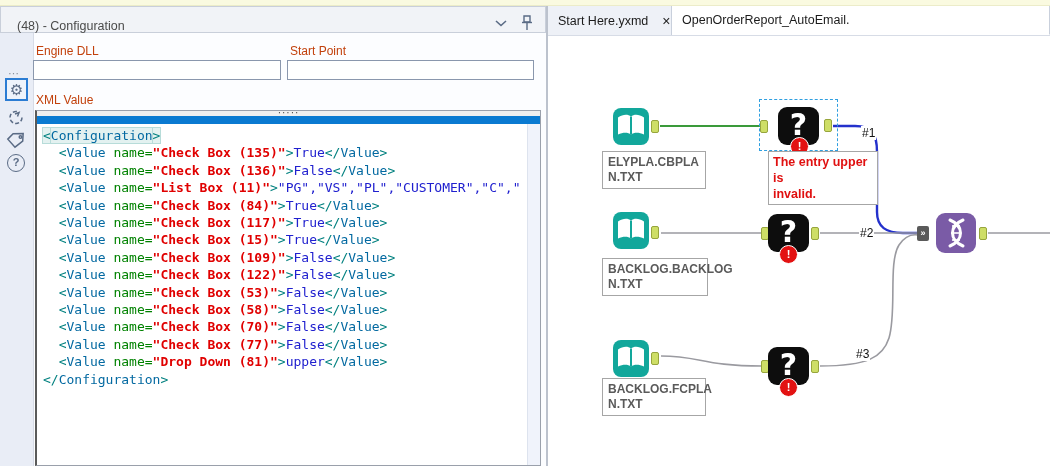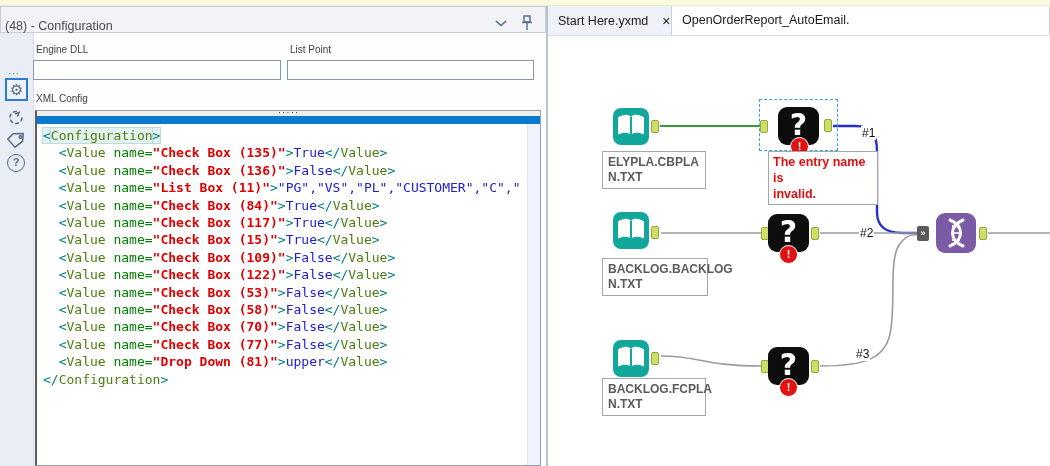--- a/index.html
+++ b/index.html
@@ -3,41 +3,41 @@
 <meta charset="utf-8">
 <style>
   html,body{margin:0;padding:0}
   body{width:1050px;height:466px;position:relative;overflow:hidden;background:#fff;
        font-family:"Liberation Sans",sans-serif;-webkit-font-smoothing:antialiased}
   .abs{position:absolute}
   
   .topstrip{left:0;top:0;width:1050px;height:6px;background:#fafae0;border-bottom:1px solid #ececc9;box-sizing:border-box}
   
   .titlebar{left:0;top:6px;width:546px;height:27px;background:#f1f3f7;border:1px solid #c9cfda;box-sizing:border-box}
-  .paneltitle{left:4px;top:12px;font-size:12.5px;color:#4a4a4a}
+  .paneltitle{left:16px;top:12px;font-size:12.5px;color:#4a4a4a}
   .sidebar{left:0;top:33px;width:34px;height:433px;background:#e9edf6;border-right:1px solid #d6dbe6;box-sizing:border-box}
   .panelbody{left:34px;top:33px;width:512px;height:433px;background:#fcfdff}
   .sideicon{color:#5a6b85}
   .dots{left:8px;top:34px;font-size:11px;color:#8a8f9a;letter-spacing:1px}
   .gearbox{left:5px;top:45px;width:23px;height:23px;border:2px solid #2b7cd3;box-sizing:border-box;
            text-align:center;line-height:19px;font-size:15px;background:#eef3fb}
   .helpcirc{left:7px;top:121px;width:18px;height:18px;border:1.6px solid #5a6b85;border-radius:50%;
             box-sizing:border-box;text-align:center;line-height:14px;font-size:11px;font-weight:bold;color:#5a6b85}
-  .fieldlabel{font-size:10px;color:#404040}
+  .fieldlabel{font-size:12px;color:#c2410c}
   .tinput{border:1px solid #8a97ad;background:#fff;height:20px;box-sizing:border-box;
           font:12px "Liberation Sans",sans-serif;padding:0 4px}
   
   .xmlbox{left:35px;top:110px;width:506px;height:356px;background:#fff;border:1px solid #9aa0ab;
           border-left:2px solid #5a5a5a;box-sizing:border-box;overflow:hidden}
   .grip{left:0;top:0;width:100%;height:5px;background:#efefef;text-align:center;line-height:4px;
         color:#444;font-size:10px;letter-spacing:1px}
   .bluebar{left:0;top:5px;width:100%;height:8px;background:#0a7ad1}
   .code{left:0;top:13px;right:14px;bottom:0;overflow:hidden;white-space:pre;
         font-family:"DejaVu Sans Mono",monospace;font-size:13px;line-height:17.4px;padding:3px 0 0 6px}
-  .cb{color:#00807f}.ct{color:#4d7c0f}.ca{color:#008200}.cv{color:#e00000;font-weight:bold}
+  .cb{color:#00807f}.ct{color:#0369a1}.ca{color:#008200}.cv{color:#e00000;font-weight:bold}
   .cx{color:#2020cf}.cw{color:#000}
   .hl{background:#e3f1f0;box-shadow:0 0 0 1px #b7dcd9}
   .vsb{right:0;top:13px;width:13px;bottom:0;background:#f0f3fb;border-left:1px solid #dde3ee;box-sizing:border-box}
   .pdiv{left:546px;top:6px;width:2px;height:460px;background:#bcc2cd}
   
   .tabs{left:548px;top:6px;width:502px;height:30px;display:flex;background:#4c1d95;border-bottom:1px solid #d7dce6;box-sizing:border-box}
   .tab{display:flex;align-items:center;font-size:12.5px;color:#1b1b1b;border-right:1px solid #c9d0dc;
        padding:0 10px;background:#eef1f7;white-space:nowrap;box-sizing:border-box;overflow:hidden}
   .tab.active{background:#fff;border-bottom:1px solid #fff}
   .tab .x{margin-left:14px;color:#222;font-size:14px;line-height:14px}
@@ -95,24 +95,24 @@
       <circle cx="14.5" cy="6" r="1.3"></circle>
     </g>
   </svg>
   <div class="abs helpcirc">?</div>
 </div>
 
 <div class="abs panelbody"></div>
 
 <span class="abs fieldlabel" style="left:36px;top:44px">Engine DLL</span>
 <input class="abs tinput" style="left: 33px; top: 60px; width: 248px;" value="">
-<span class="abs fieldlabel" style="left:290px;top:44px">List Point</span>
+<span class="abs fieldlabel" style="left:290px;top:44px">Start Point</span>
 <input class="abs tinput" style="left: 287px; top: 60px; width: 247px;" value="">
 
-<span class="abs fieldlabel" style="left:36px;top:93px">XML Config</span>
+<span class="abs fieldlabel" style="left:36px;top:93px">XML Value</span>
 
 <div class="abs xmlbox">
   <div class="abs grip">·····</div>
   <div class="abs bluebar"></div>
   <div class="abs code"><div><span class="cb hl">&lt;</span><span class="ct hl">Configuration</span><span class="cb hl">&gt;</span></div><div><span class="cw">  </span><span class="cb">&lt;</span><span class="ct">Value</span><span class="cw"> </span><span class="ca">name=</span><span class="cv">"Check Box (135)"</span><span class="cb">&gt;</span><span class="cx">True</span><span class="cb">&lt;/</span><span class="ct">Value</span><span class="cb">&gt;</span></div><div><span class="cw">  </span><span class="cb">&lt;</span><span class="ct">Value</span><span class="cw"> </span><span class="ca">name=</span><span class="cv">"Check Box (136)"</span><span class="cb">&gt;</span><span class="cx">False</span><span class="cb">&lt;/</span><span class="ct">Value</span><span class="cb">&gt;</span></div><div><span class="cw">  </span><span class="cb">&lt;</span><span class="ct">Value</span><span class="cw"> </span><span class="ca">name=</span><span class="cv">"List Box (11)"</span><span class="cb">&gt;</span><span class="cx">"PG","VS","PL","CUSTOMER","C","</span></div><div><span class="cw">  </span><span class="cb">&lt;</span><span class="ct">Value</span><span class="cw"> </span><span class="ca">name=</span><span class="cv">"Check Box (84)"</span><span class="cb">&gt;</span><span class="cx">True</span><span class="cb">&lt;/</span><span class="ct">Value</span><span class="cb">&gt;</span></div><div><span class="cw">  </span><span class="cb">&lt;</span><span class="ct">Value</span><span class="cw"> </span><span class="ca">name=</span><span class="cv">"Check Box (117)"</span><span class="cb">&gt;</span><span class="cx">True</span><span class="cb">&lt;/</span><span class="ct">Value</span><span class="cb">&gt;</span></div><div><span class="cw">  </span><span class="cb">&lt;</span><span class="ct">Value</span><span class="cw"> </span><span class="ca">name=</span><span class="cv">"Check Box (15)"</span><span class="cb">&gt;</span><span class="cx">True</span><span class="cb">&lt;/</span><span class="ct">Value</span><span class="cb">&gt;</span></div><div><span class="cw">  </span><span class="cb">&lt;</span><span class="ct">Value</span><span class="cw"> </span><span class="ca">name=</span><span class="cv">"Check Box (109)"</span><span class="cb">&gt;</span><span class="cx">False</span><span class="cb">&lt;/</span><span class="ct">Value</span><span class="cb">&gt;</span></div><div><span class="cw">  </span><span class="cb">&lt;</span><span class="ct">Value</span><span class="cw"> </span><span class="ca">name=</span><span class="cv">"Check Box (122)"</span><span class="cb">&gt;</span><span class="cx">False</span><span class="cb">&lt;/</span><span class="ct">Value</span><span class="cb">&gt;</span></div><div><span class="cw">  </span><span class="cb">&lt;</span><span class="ct">Value</span><span class="cw"> </span><span class="ca">name=</span><span class="cv">"Check Box (53)"</span><span class="cb">&gt;</span><span class="cx">False</span><span class="cb">&lt;/</span><span class="ct">Value</span><span class="cb">&gt;</span></div><div><span class="cw">  </span><span class="cb">&lt;</span><span class="ct">Value</span><span class="cw"> </span><span class="ca">name=</span><span class="cv">"Check Box (58)"</span><span class="cb">&gt;</span><span class="cx">False</span><span class="cb">&lt;/</span><span class="ct">Value</span><span class="cb">&gt;</span></div><div><span class="cw">  </span><span class="cb">&lt;</span><span class="ct">Value</span><span class="cw"> </span><span class="ca">name=</span><span class="cv">"Check Box (70)"</span><span class="cb">&gt;</span><span class="cx">False</span><span class="cb">&lt;/</span><span class="ct">Value</span><span class="cb">&gt;</span></div><div><span class="cw">  </span><span class="cb">&lt;</span><span class="ct">Value</span><span class="cw"> </span><span class="ca">name=</span><span class="cv">"Check Box (77)"</span><span class="cb">&gt;</span><span class="cx">False</span><span class="cb">&lt;/</span><span class="ct">Value</span><span class="cb">&gt;</span></div><div><span class="cw">  </span><span class="cb">&lt;</span><span class="ct">Value</span><span class="cw"> </span><span class="ca">name=</span><span class="cv">"Drop Down (81)"</span><span class="cb">&gt;</span><span class="cx">upper</span><span class="cb">&lt;/</span><span class="ct">Value</span><span class="cb">&gt;</span></div><div><span class="cb">&lt;/</span><span class="ct">Configuration</span><span class="cb">&gt;</span></div></div>
   <div class="abs vsb"></div>
 </div>
 
 <div class="abs pdiv"></div>
 
@@ -202,19 +202,19 @@
 <div class="abs annot" style="left:602px;top:258px;width:94px">
   <div>BACKLOG.BACKLOG</div>
   <div>N.TXT</div>
 </div>
 <div class="abs annot" style="left:602px;top:378px;width:92px">
   <div>BACKLOG.FCPLA</div>
   <div>N.TXT</div>
 </div>
 
 <div class="abs errbox" style="left:768px;top:151px;width:100px">
-  <div>The entry name is</div>
+  <div>The entry upper is</div>
   <div>invalid.</div>
 </div>
 
 <span class="abs wl" style="left:861px;top:126px">#1</span>
 <span class="abs wl" style="left:859px;top:226px">#2</span>
 <span class="abs wl" style="left:855px;top:347px">#3</span>
 
 </body></html>

